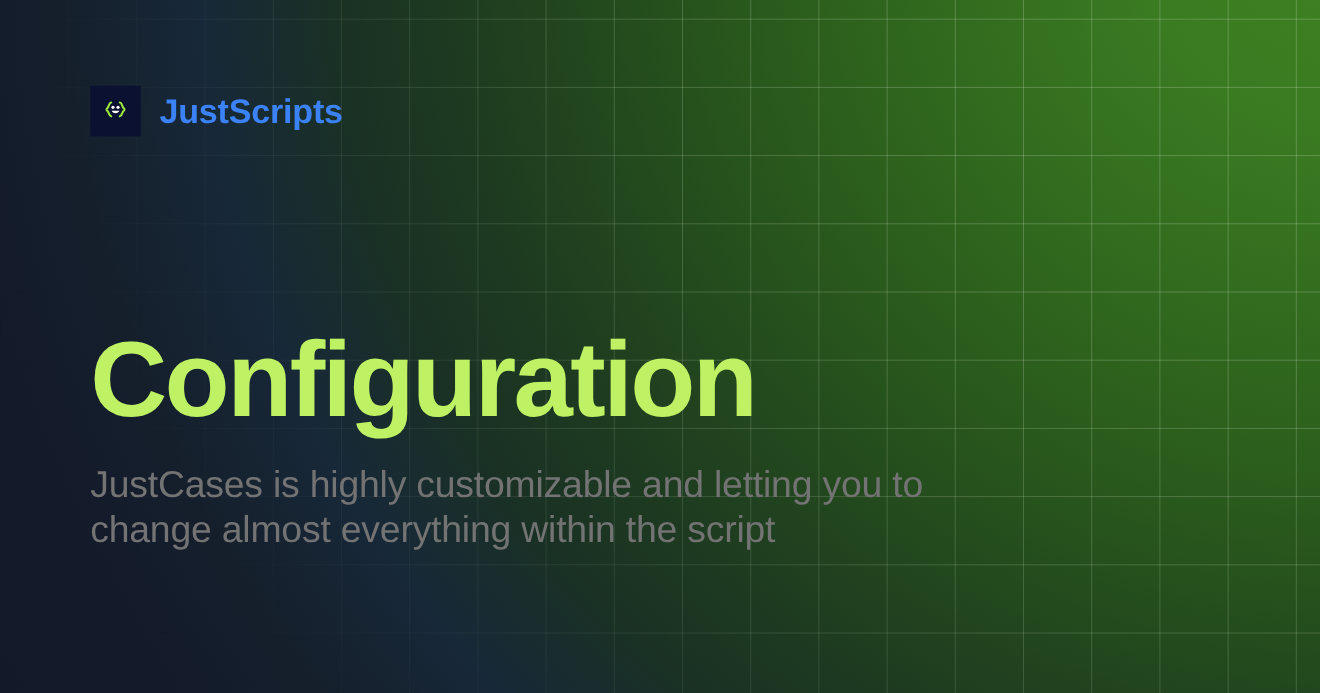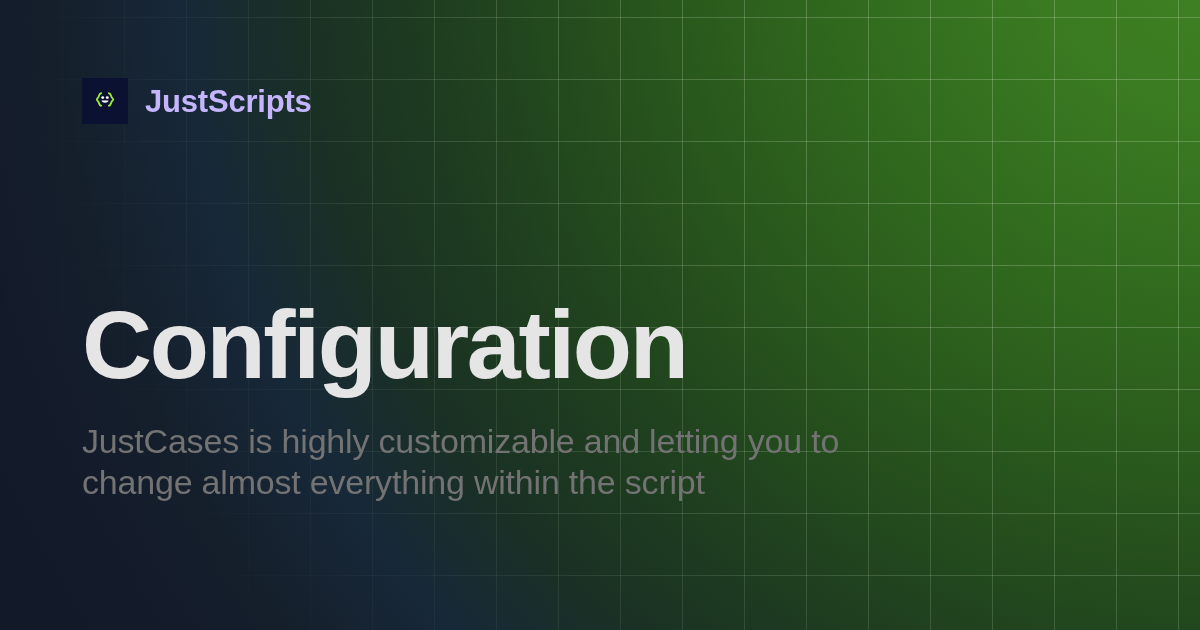--- a/index.html
+++ b/index.html
@@ -92,40 +92,40 @@
     align-items: center;
     justify-content: center;
     flex: 0 0 auto;
   }
 
   .brand-logo svg { display: block; }
 
   .brand-name {
     font-size: 31px;
     font-weight: 700;
-    color: #c4b5fd;
+    color: #3b82f6;
     letter-spacing: -0.2px;
     line-height: 1;
     white-space: nowrap;
   }
 
   
   .headline-block {
     position: absolute;
     left: 82px;
     top: 296px;
     width: 790px;
   }
 
   .page-title {
     font-size: 97px;
     font-weight: 700;
     line-height: 1.02;
     letter-spacing: -2.4px;
-    color: #e5e5e5;
+    color: #bef264;
     margin: 0 0 26px 0;
     white-space: nowrap;
   }
 
   .page-subtitle {
     font-size: 34px;
     font-weight: 400;
     line-height: 1.22;
     letter-spacing: -0.2px;
     color: #737373;

